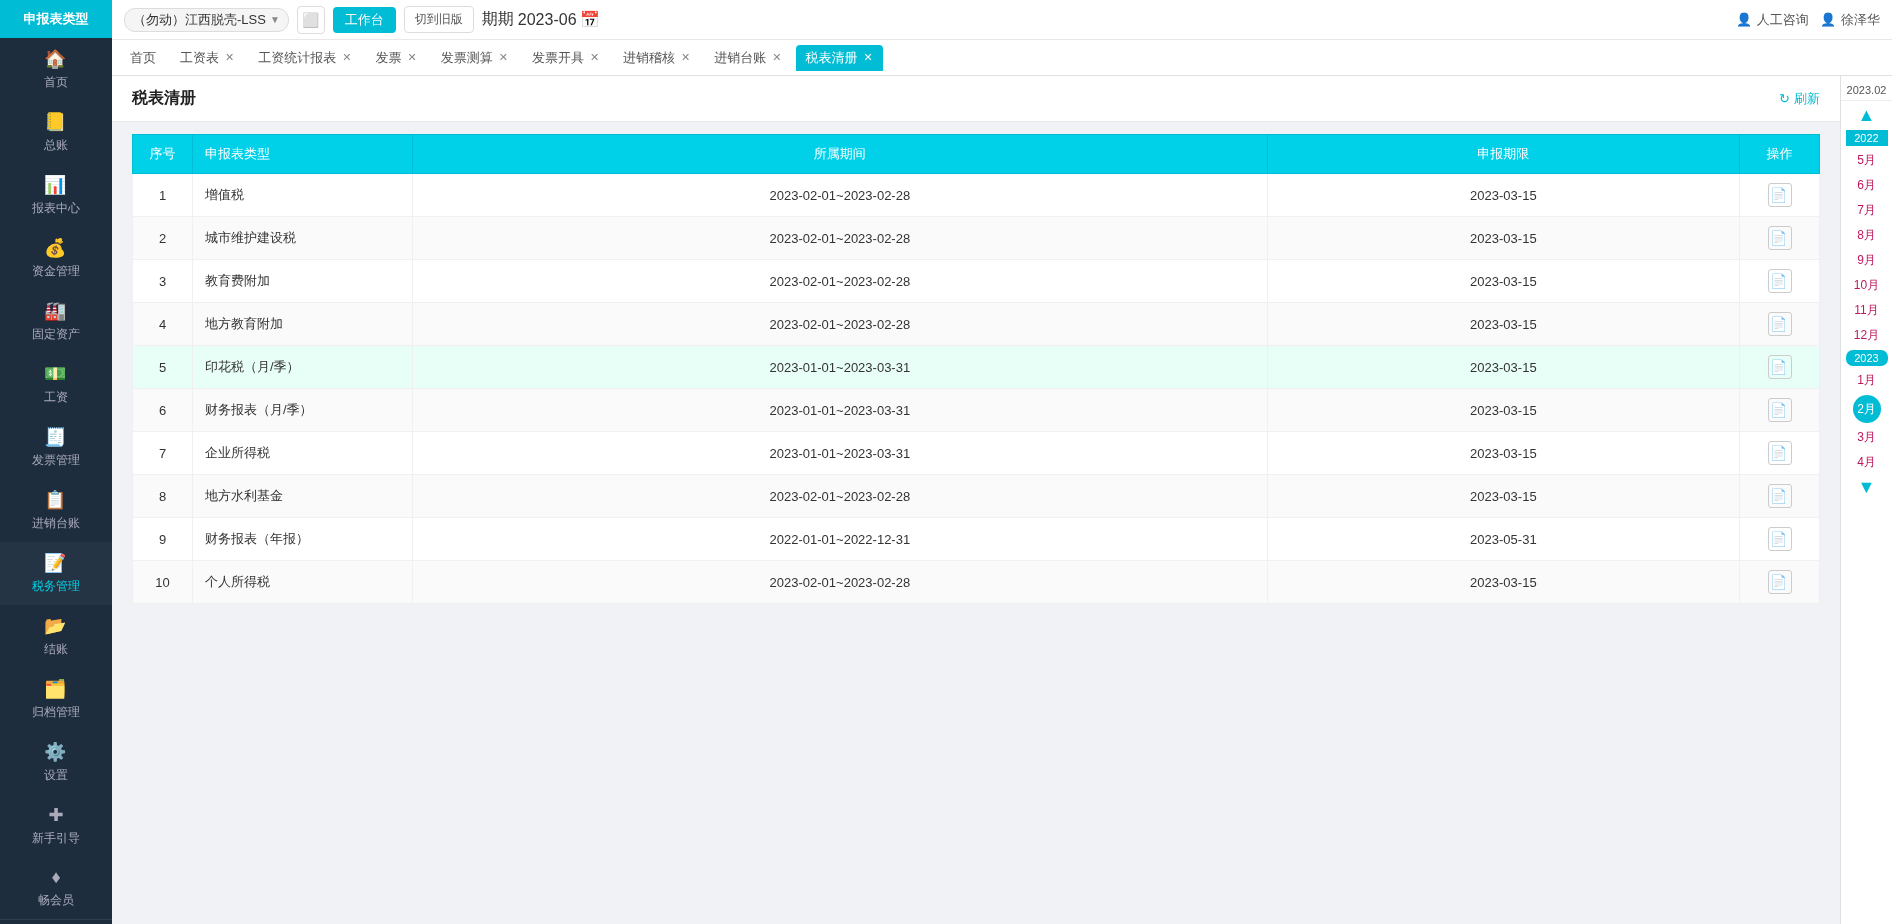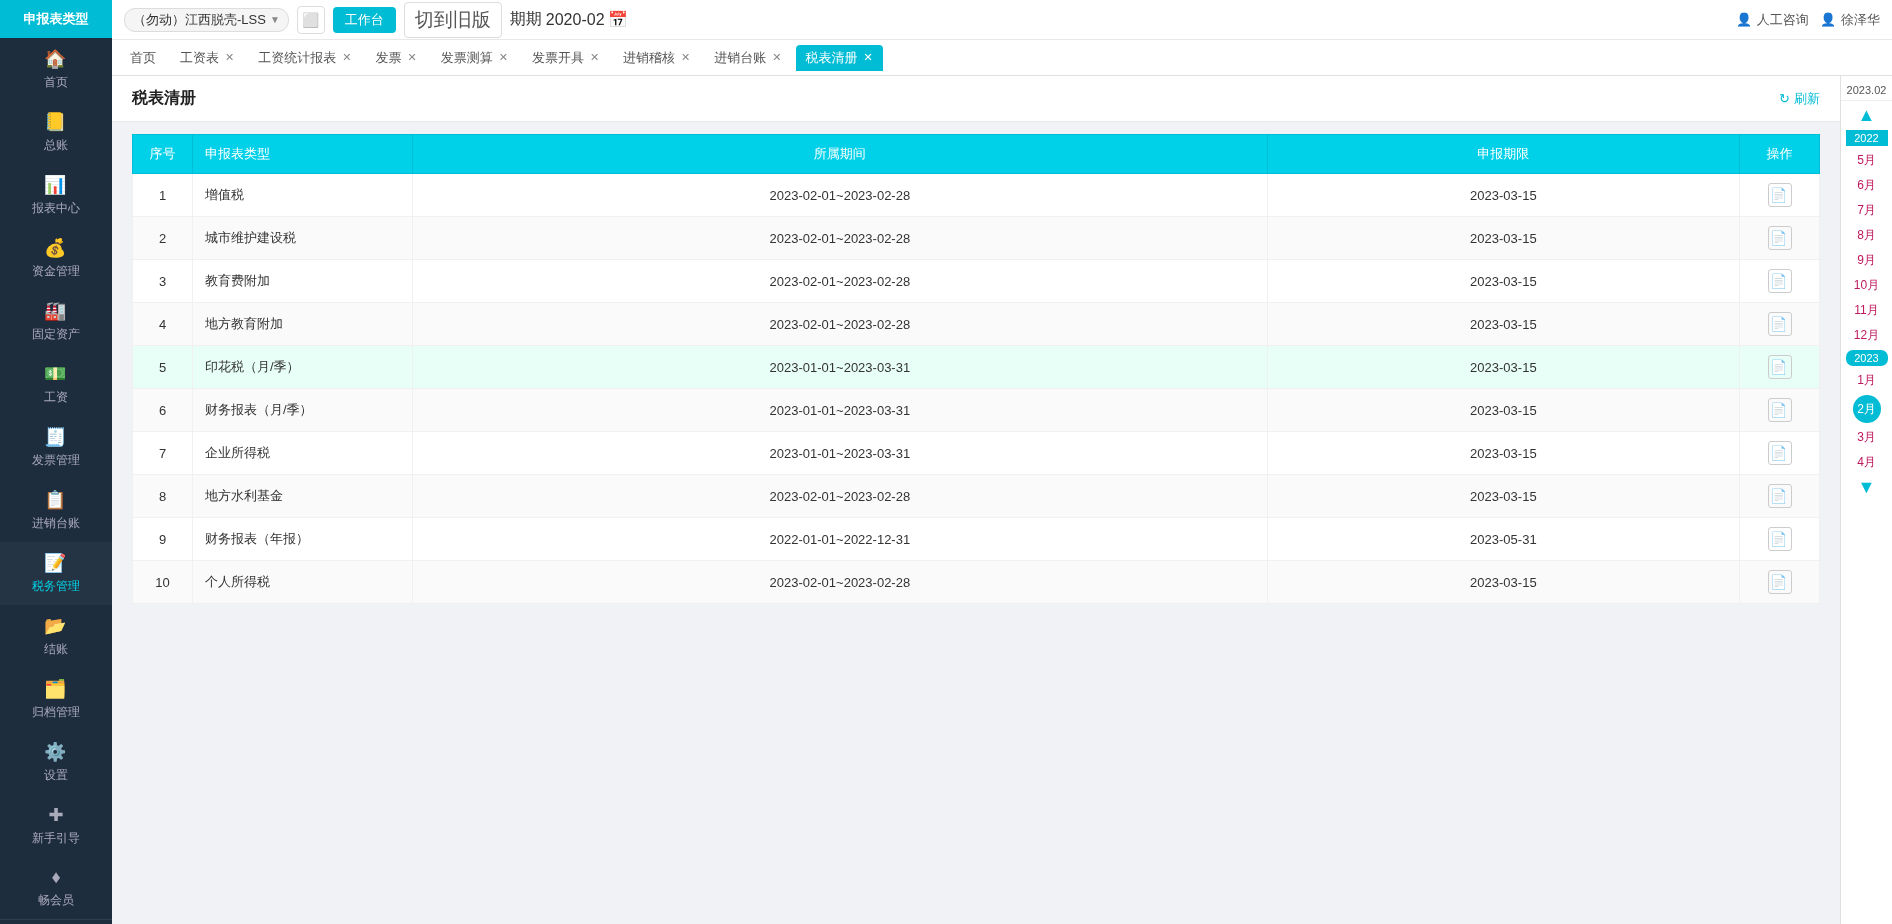--- a/index.html
+++ b/index.html
@@ -96,21 +96,21 @@
       cursor: pointer;
       font-size: 13px;
     }
     .topbar-btn-outline {
       background: #fff;
       color: #555;
       border: 1px solid #ddd;
       border-radius: 4px;
       padding: 4px 10px;
       cursor: pointer;
-      font-size: 19px;
+      font-size: 12px;
     }
     .topbar-period {
       display: flex;
       align-items: center;
       gap: 4px;
       font-size: 16px;
       color: #333;
     }
     .topbar-right {
       margin-left: auto;
@@ -353,21 +353,21 @@
       <span>（勿动）江西脱壳-LSS</span>
       <span class="chevron">▼</span>
     </div>
     <div class="topbar-icon-btn">
       <span>⬜</span>
     </div>
     <button class="topbar-btn">工作台</button>
     <button class="topbar-btn-outline">切到旧版</button>
     <div class="topbar-period">
       <span>期期</span>
-      <span>2020-02</span>
+      <span>2023-06</span>
       <span>📅</span>
     </div>
     <div class="topbar-right">
       <div style="display:flex;align-items:center;gap:4px;">
         <span>👤</span>
         <span>人工咨询</span>
       </div>
       <div style="display:flex;align-items:center;gap:4px;">
         <span>👤</span>
         <span>徐泽华</span>

